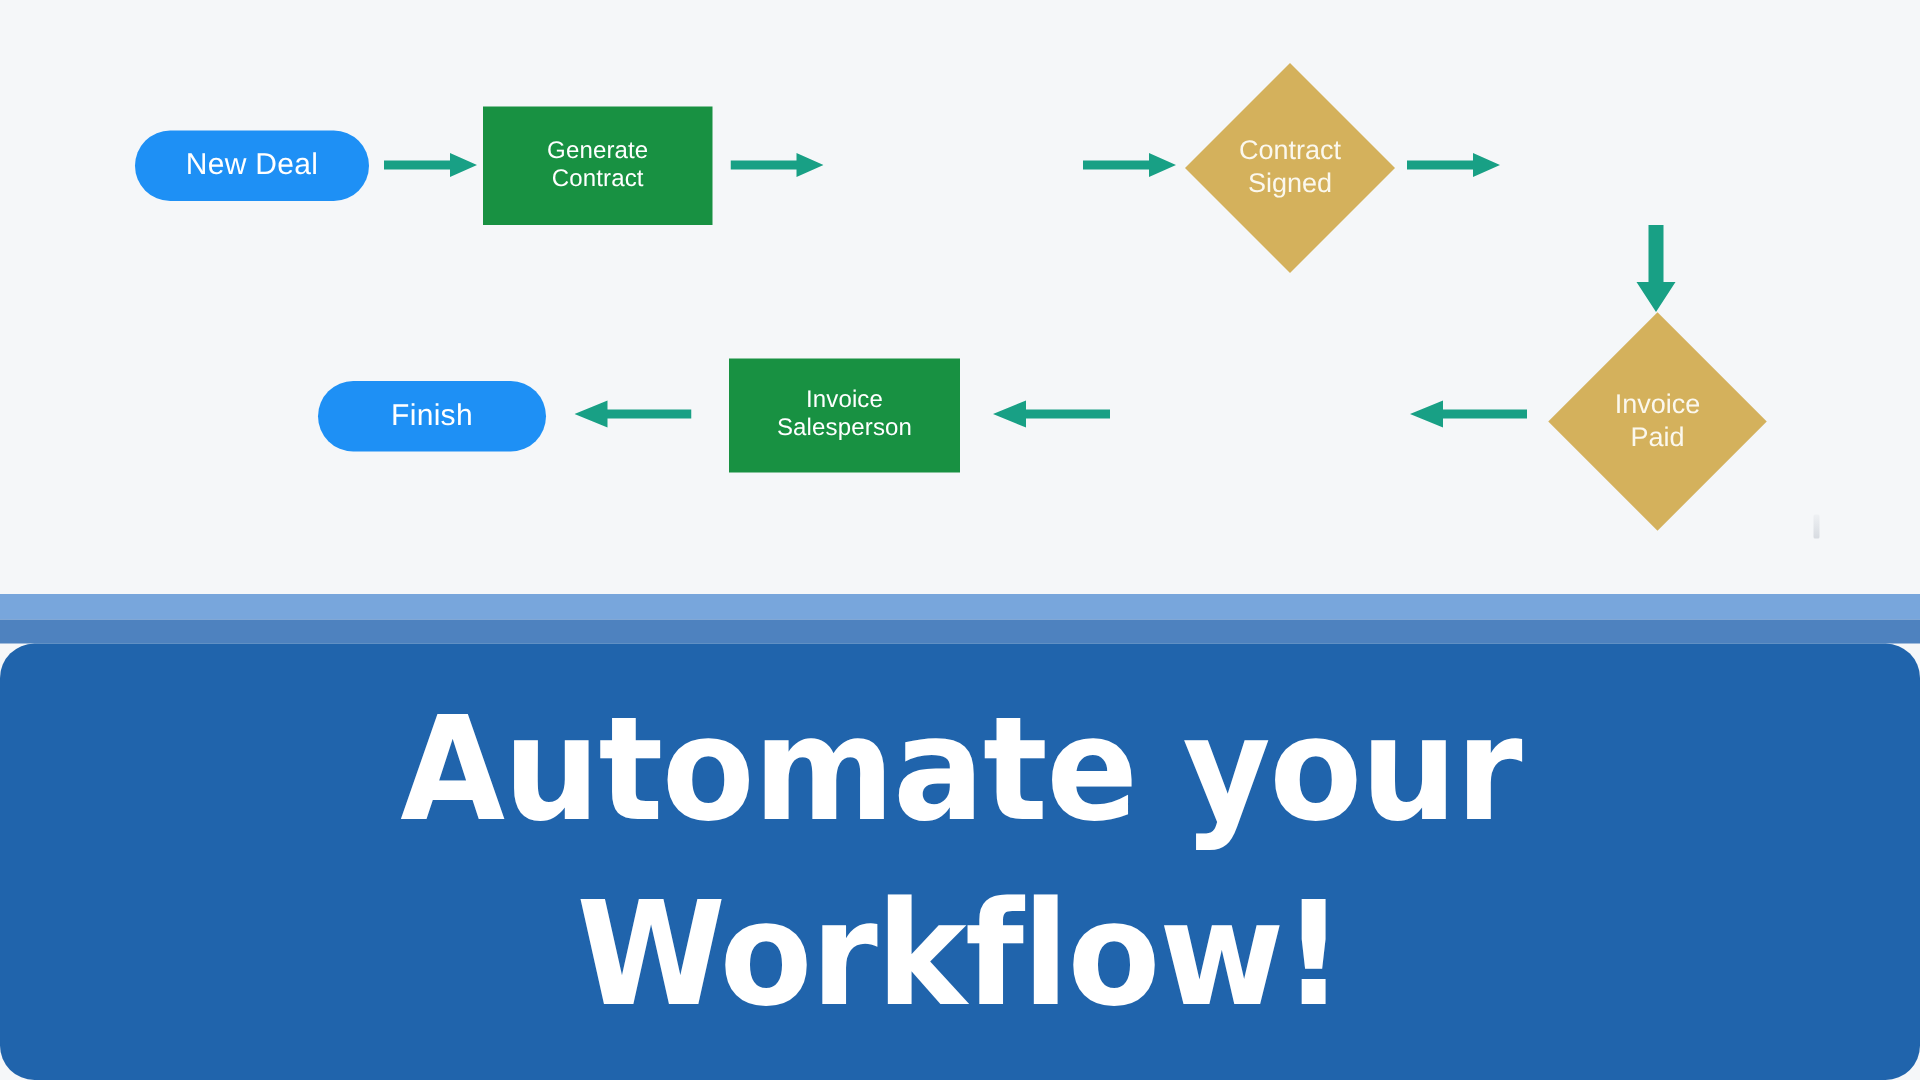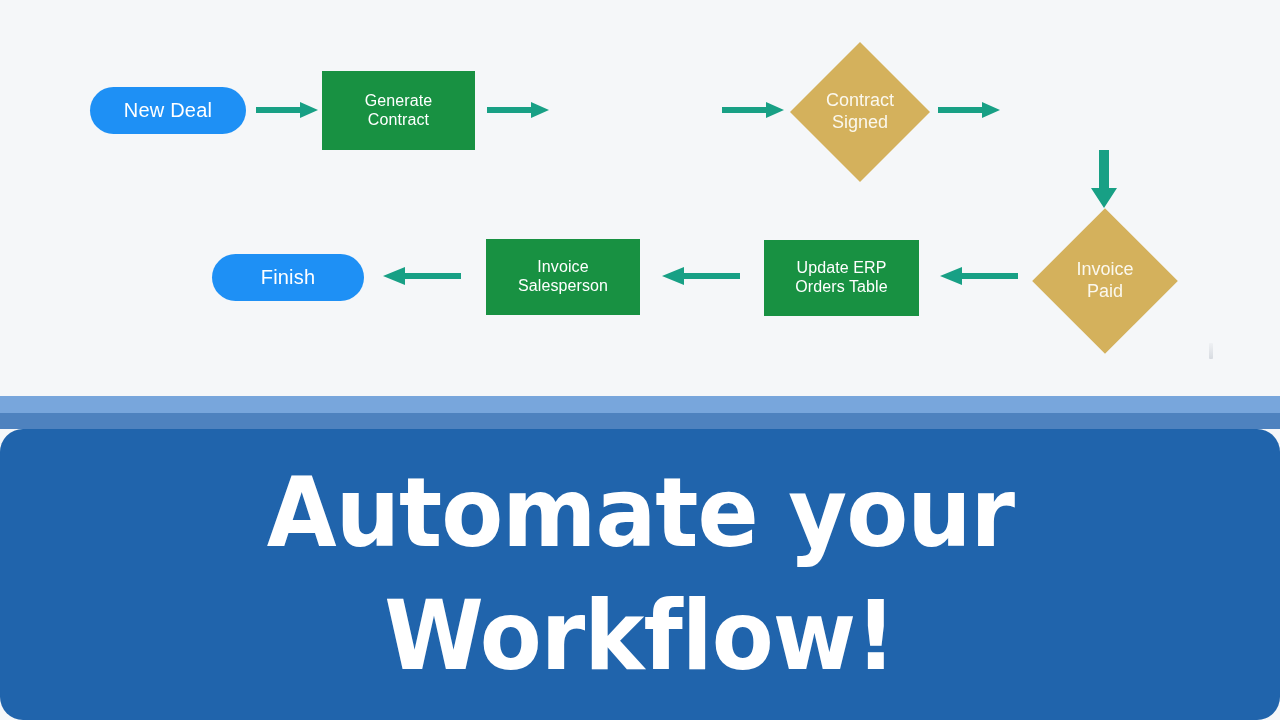--- a/index.html
+++ b/index.html
@@ -196,24 +196,20 @@
       <div class="diamond-label">Invoice
 Paid</div>
     </div>
 
     <div class="arrow" style="left:940px; top:265px;">
       <svg width="78" height="22" viewBox="0 0 78 22">
         <path d="M78 8 H22 V2 L0 11 L22 20 V14 H78 Z" fill="#18a085"></path>
       </svg>
     </div>
 
-    <div class="node process" style="left:764px; top:240px; width:155px; height:76px;">
-      <span>Update ERP
-Orders Table</span>
-    </div>
 
     <div class="arrow" style="left:662px; top:265px;">
       <svg width="78" height="22" viewBox="0 0 78 22">
         <path d="M78 8 H22 V2 L0 11 L22 20 V14 H78 Z" fill="#18a085"></path>
       </svg>
     </div>
 
     <div class="node process" style="left:486px; top:239px; width:154px; height:76px;">
       <span>Invoice
 Salesperson</span>

